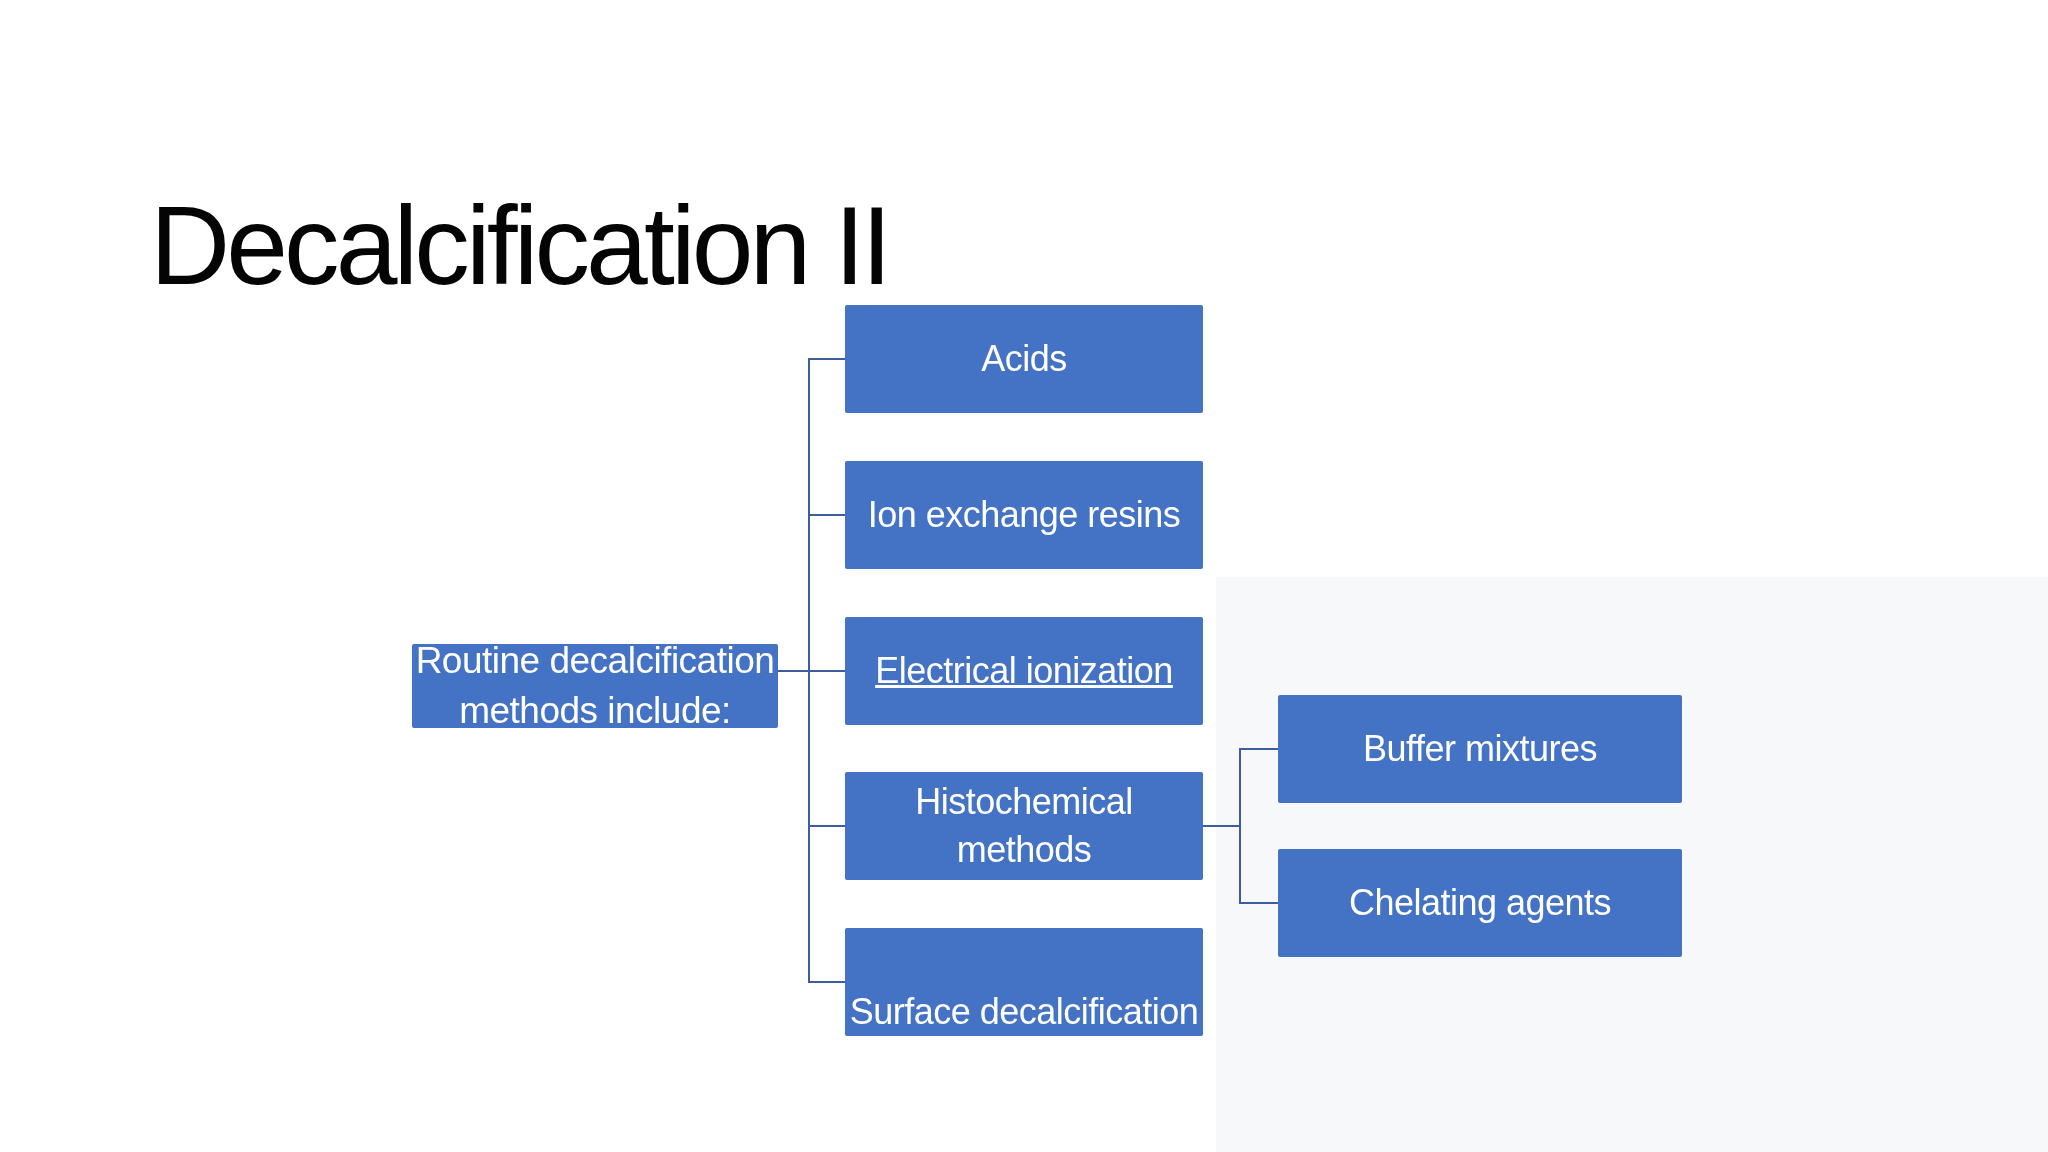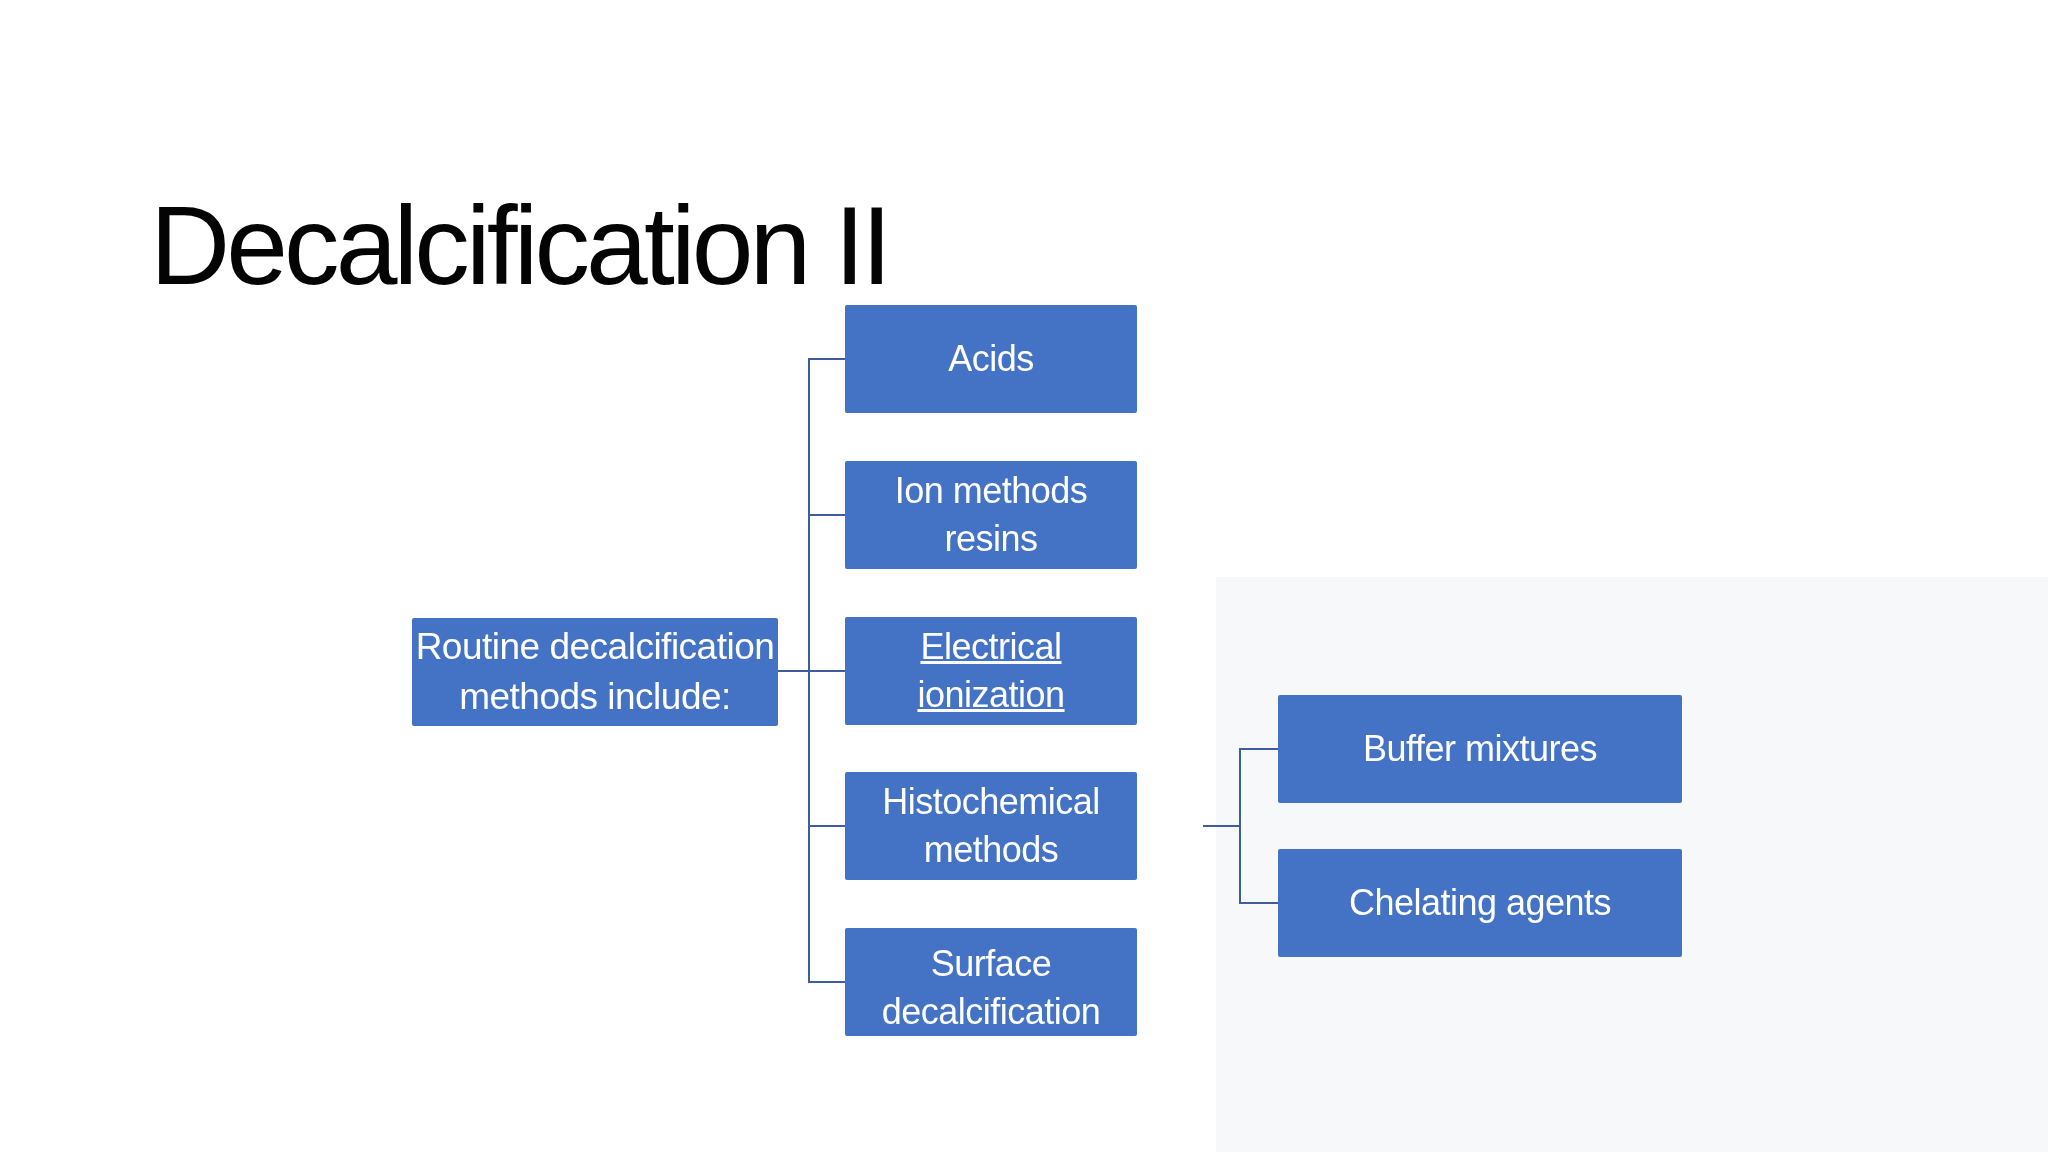--- a/index.html
+++ b/index.html
@@ -19,22 +19,22 @@
   }
   .node{
     position:absolute;
     background:var(--box-fill,#4472c4);
     color:var(--box-text,#ffffff);
     display:flex;align-items:center;justify-content:center;
     text-align:center;font-size:36px;line-height:48px;letter-spacing:-0.5px;
     border-radius:2px;
   }
   .node .lbl{display:block;padding:0 2px;}
-  #root-node{left:412px;top:618px;width:366px;height:108px;font-size:37px;line-height:50px;}
-  .child{left:845px;width:292px;height:108px;}
+  #root-node{left:412px;top:644px;width:366px;height:84px;font-size:37px;line-height:50px;}
+  .child{left:845px;width:358px;height:108px;}
   #node-acids{top:305px;}
   #node-ion{top:461px;}
   #node-electrical{top:617px;text-decoration:underline;}
   #node-histochemical{top:772px;}
   #node-surface{top:928px;align-items:flex-end;}
   .grandchild{left:1278px;width:404px;height:108px;}
   #node-buffer{top:695px;}
   #node-chelating{top:849px;}
   .line{position:absolute;background:var(--connector-color,#3e5c9e);}
 </style>
@@ -57,21 +57,21 @@
 <div class="line" style="left:1239px;top:902px;width:40px;height:2px;"></div>
 
 <div class="node" id="root-node">
   <span class="lbl">Routine decalcification methods include:</span>
 </div>
 
 <div class="node child" id="node-acids">
   <span class="lbl">Acids</span>
 </div>
 <div class="node child" id="node-ion">
-  <span class="lbl">Ion methods resins</span>
+  <span class="lbl">Ion exchange resins</span>
 </div>
 <div class="node child" id="node-electrical">
   <span class="lbl">Electrical ionization</span>
 </div>
 <div class="node child" id="node-histochemical">
   <span class="lbl">Histochemical methods</span>
 </div>
 <div class="node child" id="node-surface">
   <span class="lbl">Surface decalcification</span>
 </div>

